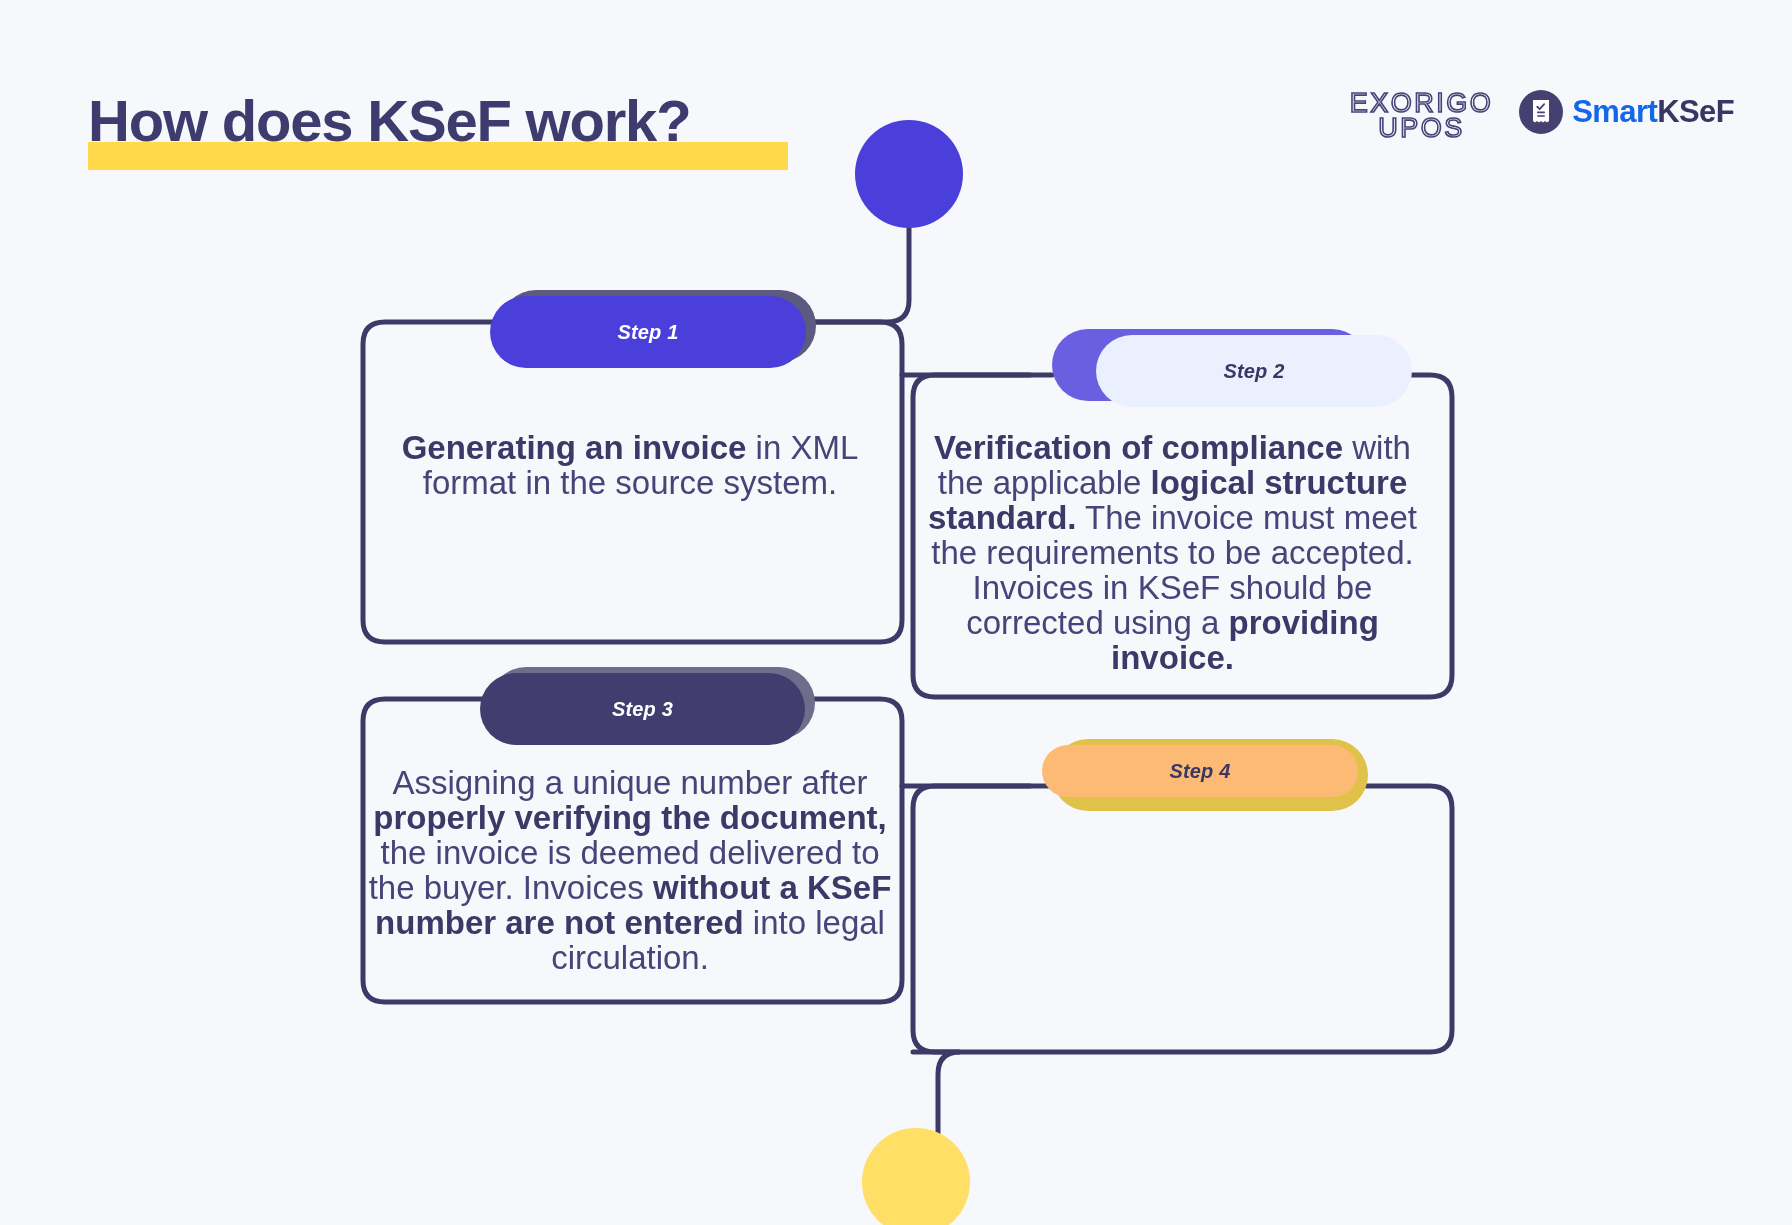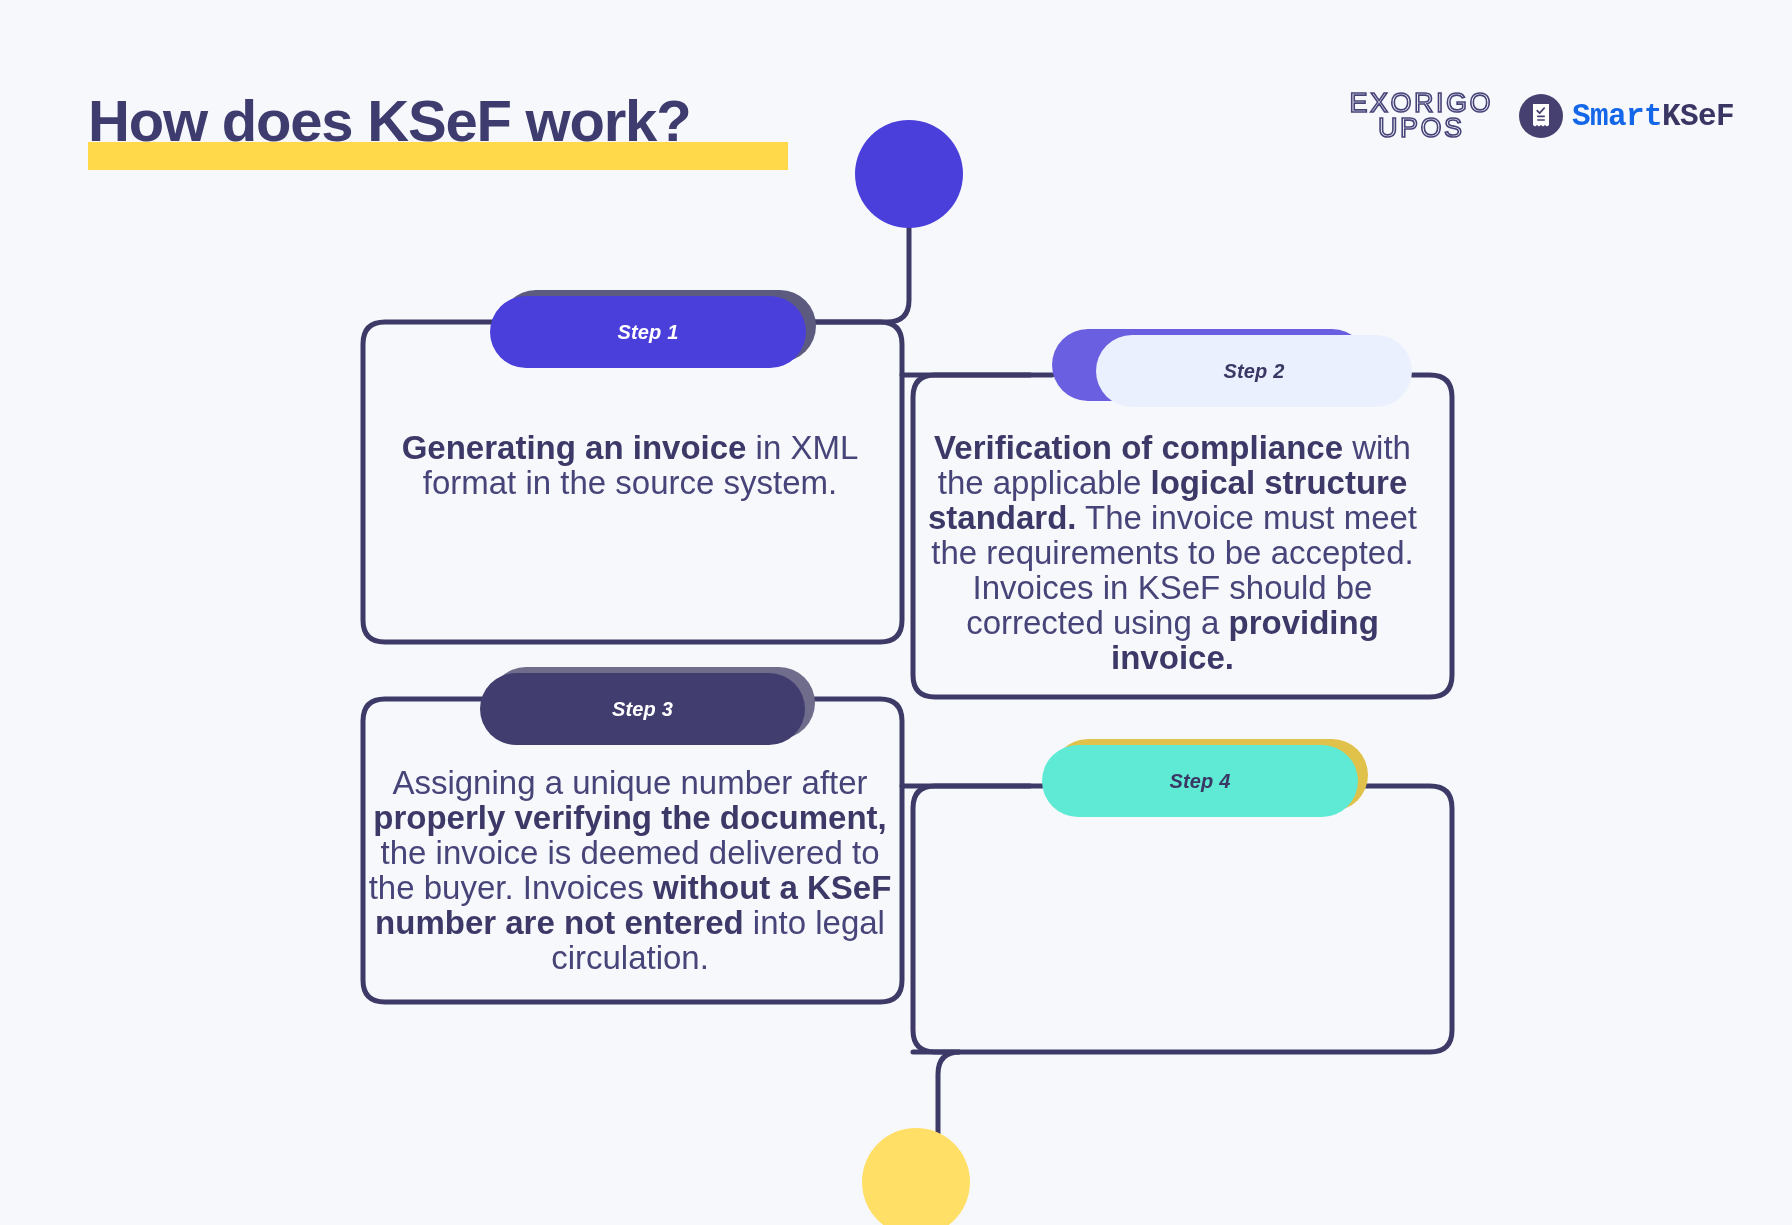--- a/index.html
+++ b/index.html
@@ -43,21 +43,21 @@
     white-space: nowrap;
     line-height: 70px;
   }
 
   
   #logo-bar {
     position: absolute;
     right: 58px;
     top: 90px;
     display: flex;
-    align-items: center;
+    align-items: flex-start;
     gap: 26px;
   }
   #exorigo-logo {
     display: flex;
     flex-direction: column;
     align-items: center;
     line-height: 1;
   }
   .exorigo-line {
     font-size: 27px;
@@ -66,21 +66,20 @@
     color: #f7f8fb;
     -webkit-text-stroke: 1.6px #464379;
     font-family: "Liberation Sans", sans-serif;
   }
   #exorigo-line2 { margin-top: -2px; }
 
   #smartksef-logo {
     display: flex;
     align-items: center;
     gap: 9px;
-    font-family: Liberation Mono, monospace;
   }
   #smartksef-mark {
     width: 44px;
     height: 44px;
     border-radius: 50%;
     background: #45406f;
     display: flex;
     align-items: center;
     justify-content: center;
   }
@@ -131,21 +130,21 @@
 
   #badge1 { left: 490px; top: 296px; width: 316px; height: 72px; background: #4a3fdb; color: #ffffff; }
   #badge1-shadow { left: 500px; top: 290px; width: 316px; height: 72px; background: #5d5a80; }
 
   #badge2 { left: 1096px; top: 335px; width: 316px; height: 72px; background: #eaf0fd; color: #3b3765; }
   #badge2-shadow { left: 1052px; top: 329px; width: 316px; height: 72px; background: #6a5fe0; }
 
   #badge3 { left: 480px; top: 673px; width: 325px; height: 72px; background: #413d6e; color: #ffffff; text-align: right; }
   #badge3-shadow { left: 490px; top: 667px; width: 325px; height: 72px; background: #6f6c8c; }
 
-  #badge4 { left: 1042px; top: 745px; width: 316px; height: 72px; background: #5eead4; color: #3b3765; }
+  #badge4 { left: 1042px; top: 745px; width: 316px; height: 52px; background: #fdba74; color: #3b3765; }
   #badge4-shadow { left: 1052px; top: 739px; width: 316px; height: 72px; background: #e0c14a; }
 
   
   #text1 { left: 370px; top: 430px; width: 520px; }
   #text2 { left: 920px; top: 430px; width: 505px; }
   #text3 { left: 360px; top: 765px; width: 540px; }
   #text4 { left: 920px; top: 840px; width: 512px; }
 
   
   .dot {

